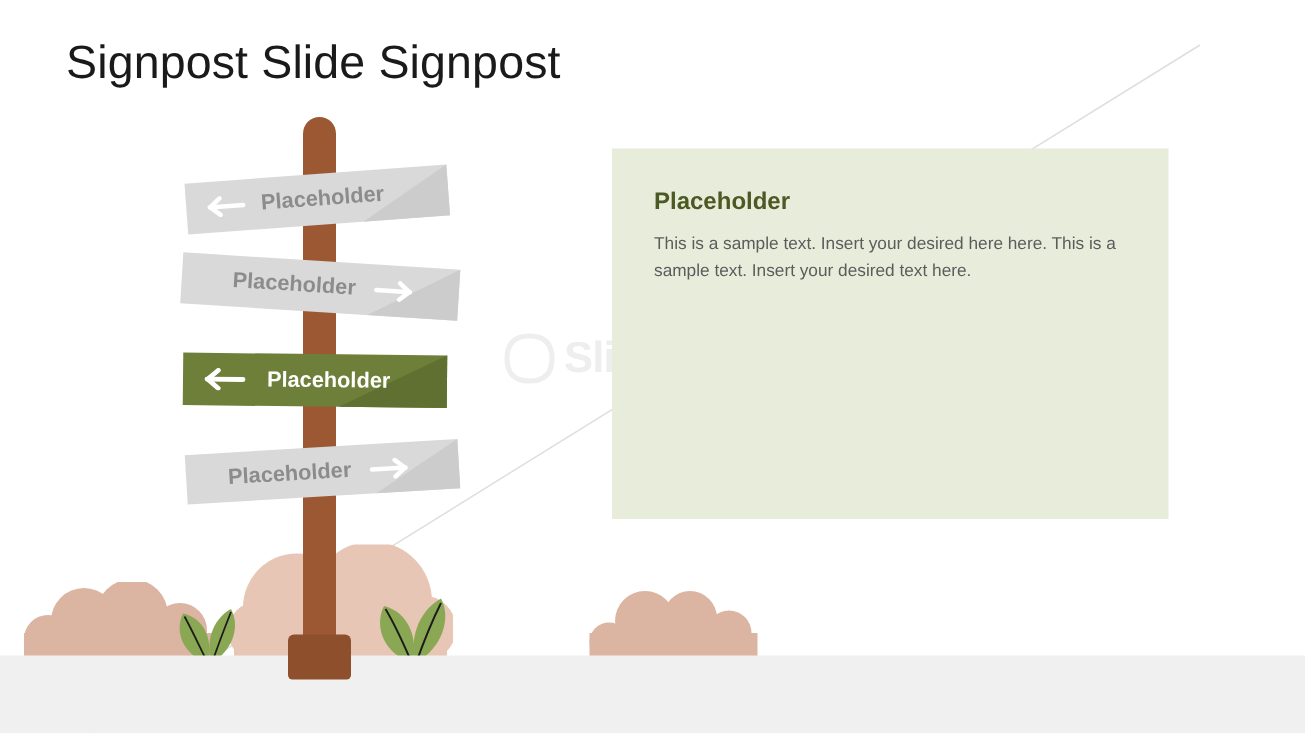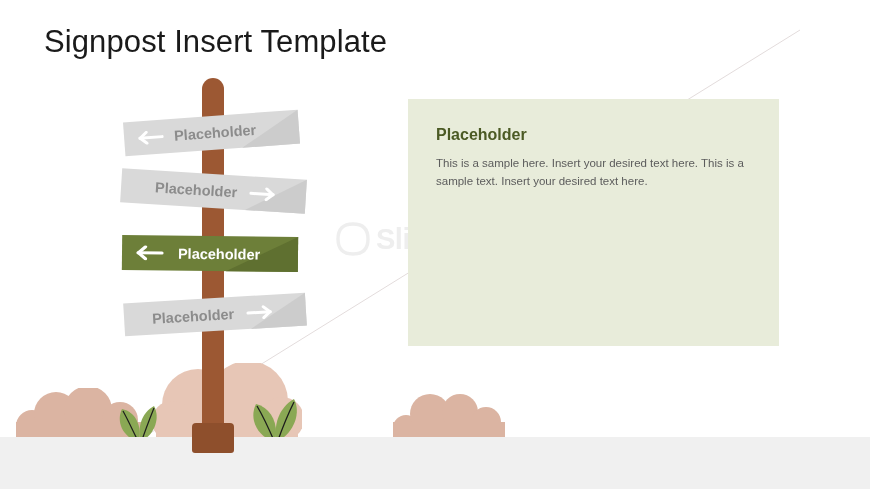--- a/index.html
+++ b/index.html
@@ -167,21 +167,21 @@
 </style>
 </head>
 <body>
 
 <div id="slide">
 
   <svg class="diagonal-line" viewBox="0 0 870 489" preserveAspectRatio="none">
     <line x1="60" y1="489" x2="800" y2="30" stroke="#e3dcdc" stroke-width="1"></line>
   </svg>
 
-  <div class="slide-title">Signpost Insert Template</div>
+  <div class="slide-title">Signpost Slide Signpost</div>
 
   <svg class="bush" style="left:10px; top:388px; width:140px; height:52px;" viewBox="0 0 140 52">
     <g fill="#dbb4a2">
       <circle cx="22" cy="38" r="16"></circle>
       <circle cx="46" cy="26" r="22"></circle>
       <circle cx="78" cy="22" r="24"></circle>
       <circle cx="110" cy="32" r="18"></circle>
       <rect x="6" y="34" width="128" height="18"></rect>
     </g>
   </svg>
@@ -265,16 +265,16 @@
   <div class="watermark">
     <svg width="34" height="34" viewBox="0 0 34 34" style="margin-right:6px;">
       <path d="M17 2 C27 2 32 7 32 17 C32 27 27 32 17 32 C7 32 2 27 2 17 C2 7 7 2 17 2 Z" fill="none" stroke="#eeeeee" stroke-width="3.4"></path>
     </svg>
     <span class="wm-text">SlideModel</span>
     <span class="wm-dotcom">.com</span>
   </div>
 
   <div class="panel">
     <div class="panel-title">Placeholder</div>
-    <div class="panel-body">This is a sample here. Insert your desired text here. This is a sample text. Insert your desired text here.</div>
+    <div class="panel-body">This is a sample text. Insert your desired here here. This is a sample text. Insert your desired text here.</div>
   </div>
 
 </div>
 
 </body></html>

